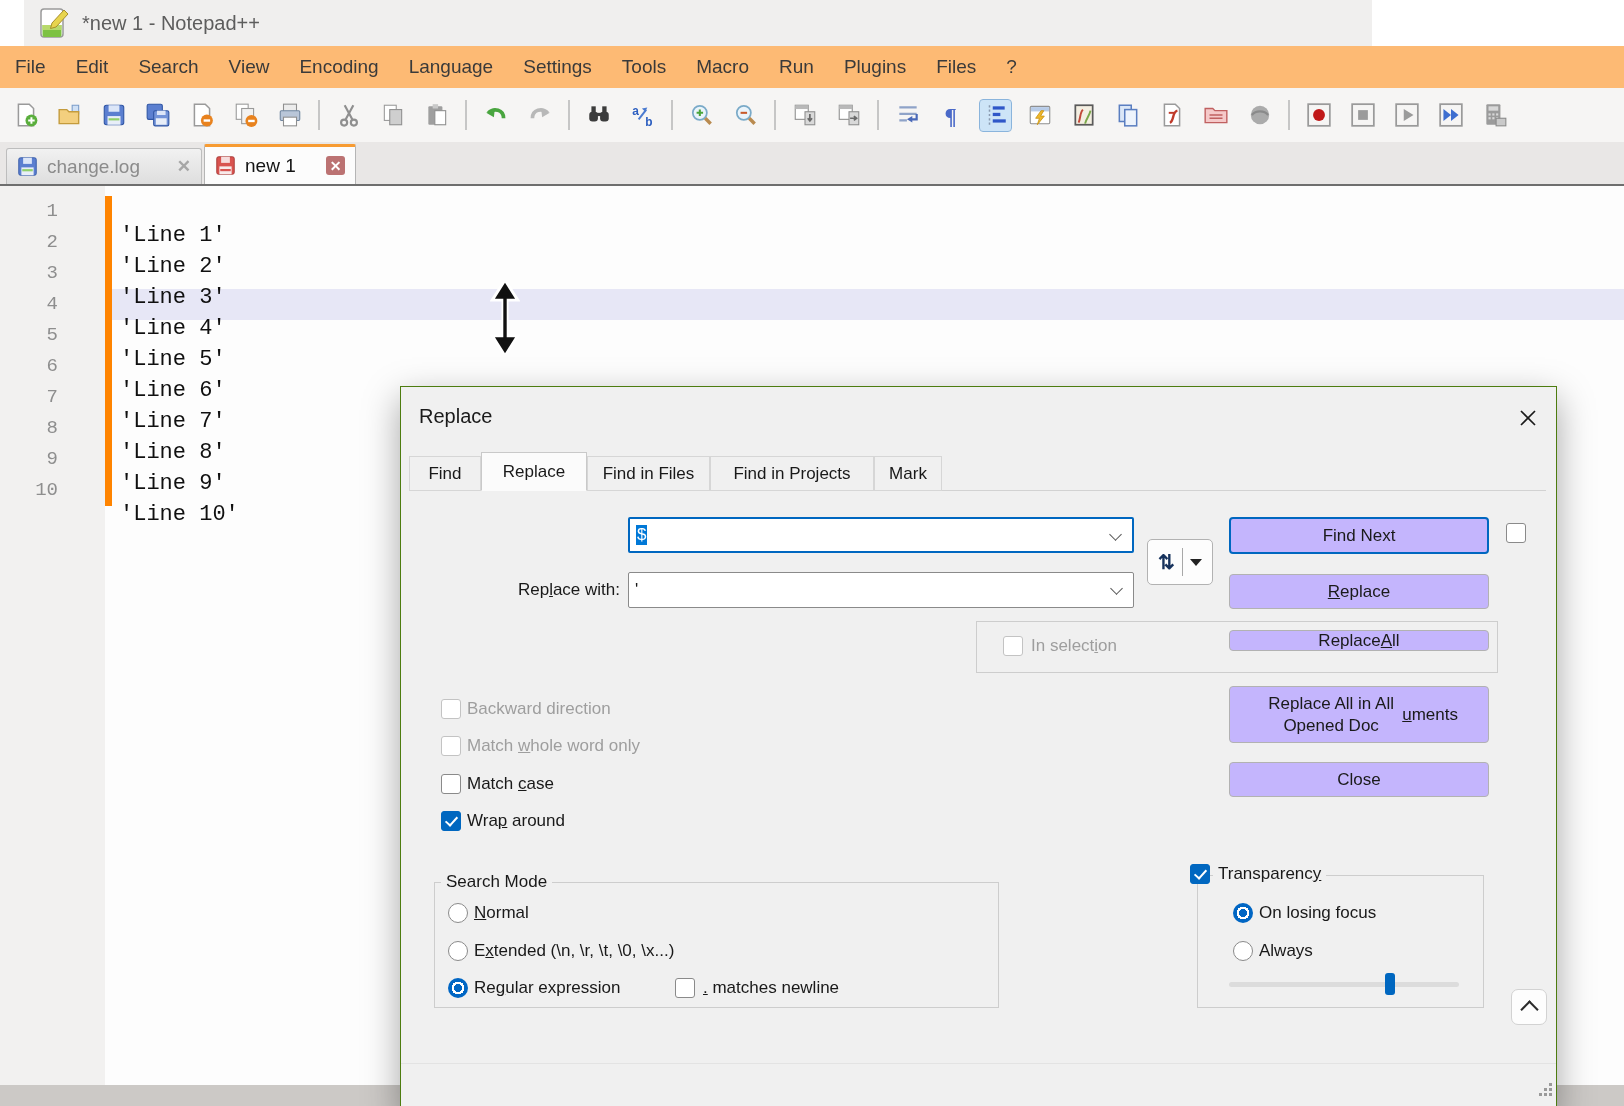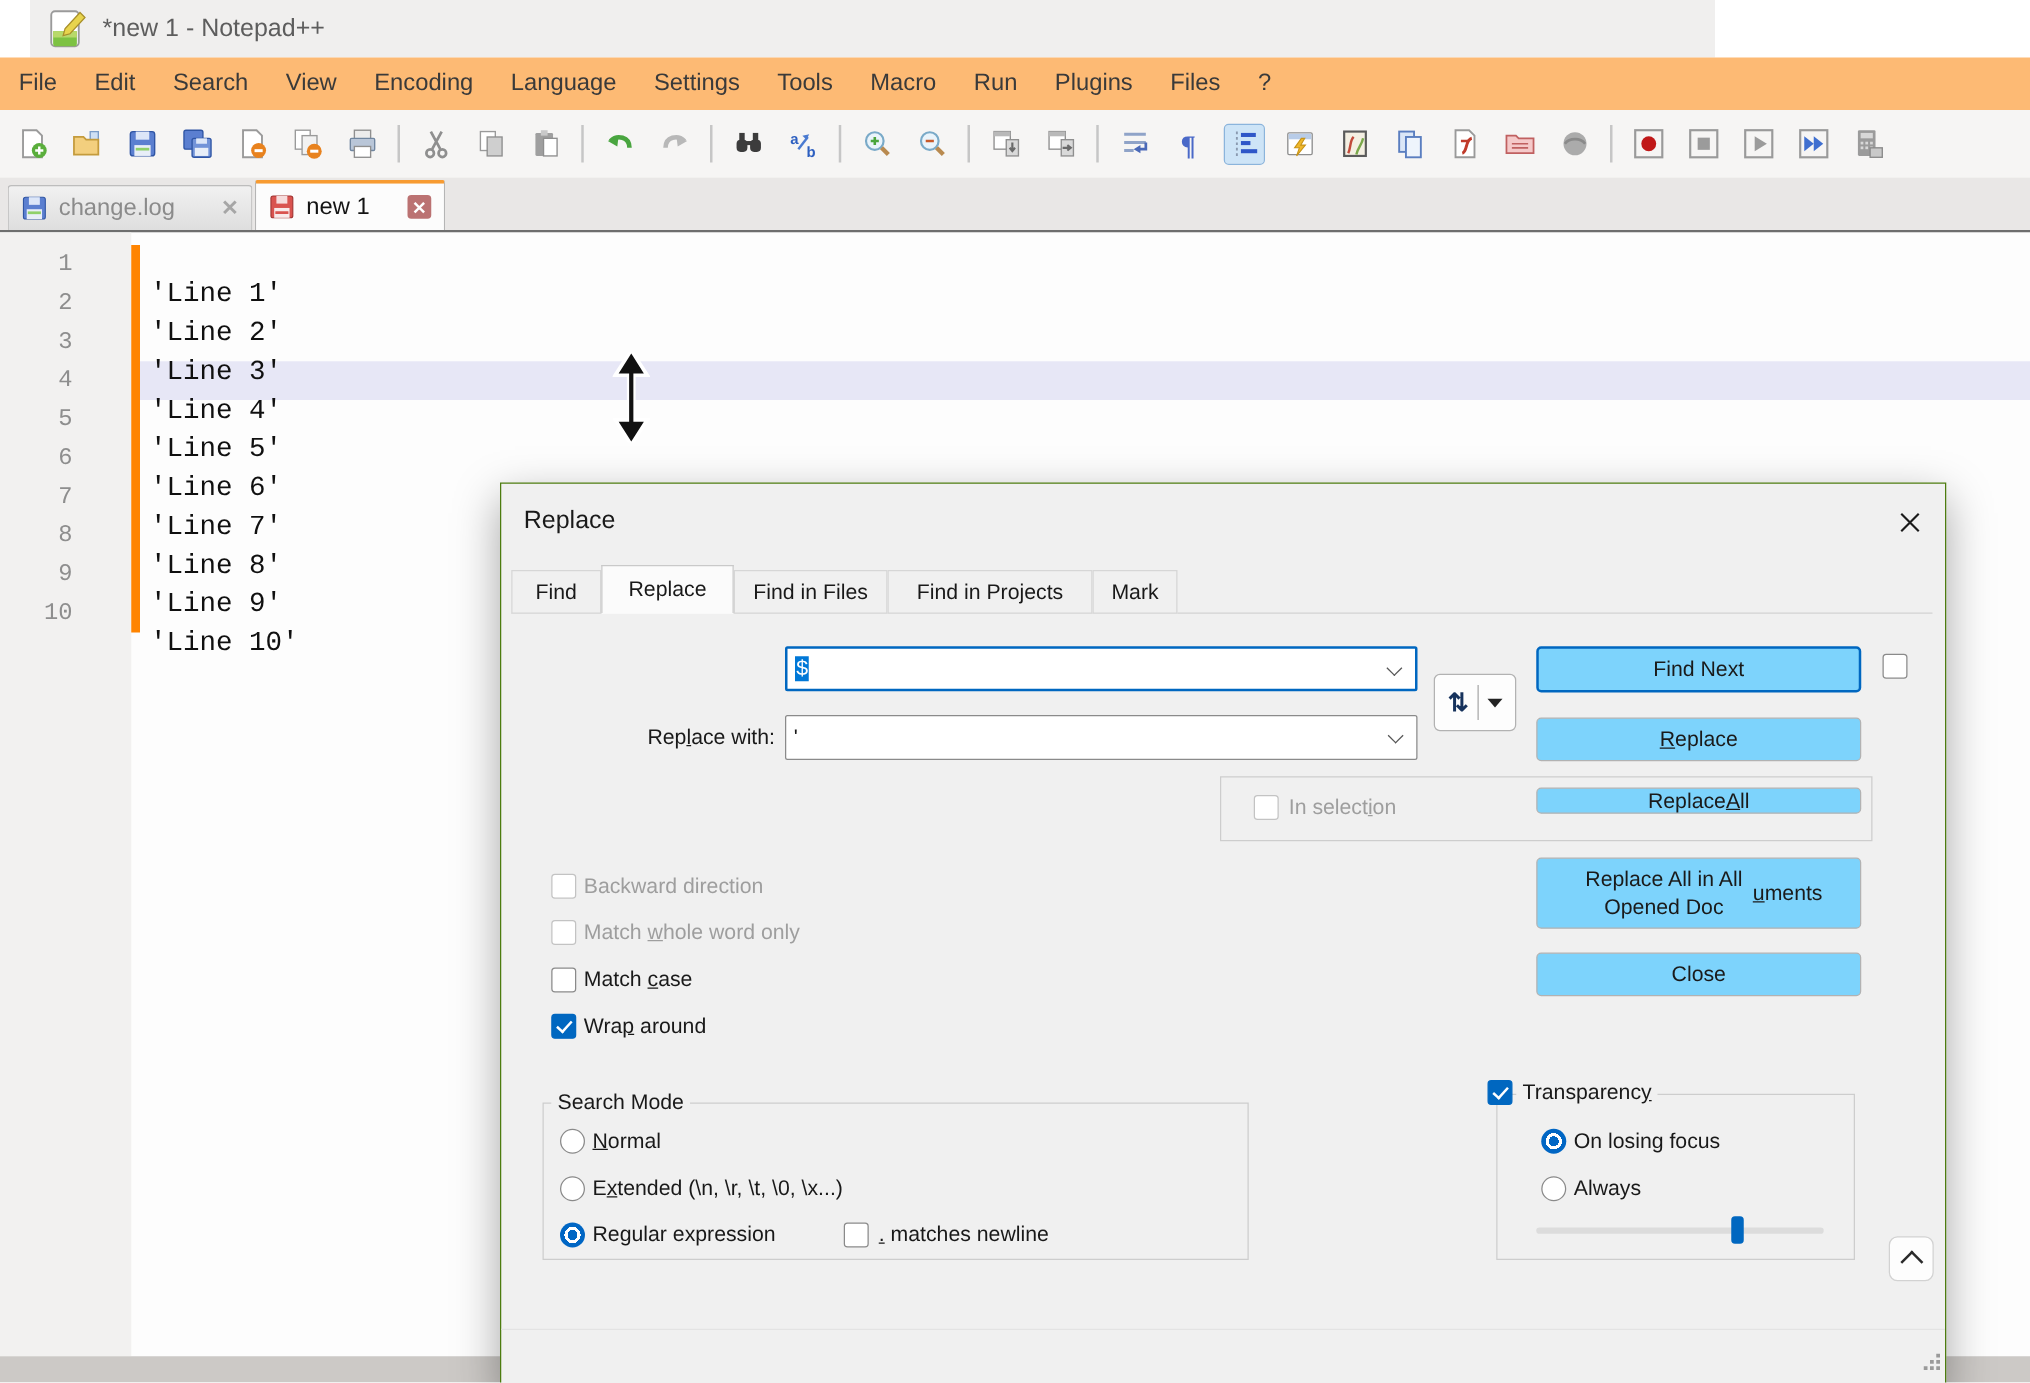--- a/index.html
+++ b/index.html
@@ -38,21 +38,21 @@
   .dialog{position:absolute;left:400px;top:355px;width:1157px;height:728px;background:#f0f0f0;border:1px solid #4d7c0f;box-shadow:0 12px 34px rgba(0,0,0,.35);box-sizing:border-box;font-size:17px;color:#191919;margin-top:31px;}
   .dlg-title{position:absolute;left:18px;top:18px;font-size:20px;color:#1a1a1a;}
   .dtabline{position:absolute;left:8px;right:10px;top:103px;height:1px;background:#d2d2d2;z-index:1;}
   .dtab{position:absolute;top:69px;height:35px;box-sizing:border-box;background:#f0f0f0;border:1px solid #d6d6d6;display:flex;align-items:center;justify-content:center;font-size:17px;z-index:1;}
   .dtab.sel{top:65px;height:39px;background:#fbfbfb;border-color:#c9c9c9;border-bottom:1px solid #fbfbfb;z-index:3;}
   .dlabel{position:absolute;height:35px;line-height:35px;}
   .combo{position:absolute;background:#fff;border:1px solid #8a8a8a;border-radius:2px;box-sizing:border-box;display:flex;align-items:center;padding-left:6px;font-size:17px;}
   .combo.focus{border:2px solid #0067c0;}
   .combo .chev{position:absolute;right:12px;top:11px;width:8px;height:8px;border-right:1.7px solid #555;border-bottom:1.7px solid #555;transform:rotate(45deg);}
   .selval{background:#0078d7;color:#fff;padding:0 1px;}
-  .btn{position:absolute;background:#7dd3fc;border:1px solid #b2b2b2;border-radius:4px;box-sizing:border-box;display:flex;align-items:center;justify-content:center;text-align:center;font-size:17px;color:#1a1a1a;line-height:1.25;}
+  .btn{position:absolute;background:#c4b5fd;border:1px solid #b2b2b2;border-radius:4px;box-sizing:border-box;display:flex;align-items:center;justify-content:center;text-align:center;font-size:17px;color:#1a1a1a;line-height:1.25;}
   .btn.default{border:2px solid #0067c0;}
   .cb{position:absolute;width:20px;height:20px;box-sizing:border-box;background:#fff;border:1px solid #8a8a8a;border-radius:3px;}
   .cb.dis{border-color:#c3c3c3;}
   .cb.on{background:#0067c0;border-color:#0067c0;}
   .cb.on::after{content:'';position:absolute;left:6px;top:2px;width:5px;height:10px;border-right:2.4px solid #fff;border-bottom:2.4px solid #fff;transform:rotate(42deg);}
   .radio{position:absolute;width:20px;height:20px;border-radius:50%;box-sizing:border-box;background:#fff;border:1px solid #8a8a8a;}
   .radio.sel{border:none;background:radial-gradient(circle,#0066c4 0 4px,#fff 4px 6.5px,#0066c4 6.5px 10px);}
   .optlbl{position:absolute;height:22px;line-height:22px;}
   .optlbl.dis{color:#9e9e9e;}
   .frame{position:absolute;border:1px solid #cdcdcd;box-sizing:border-box;}

